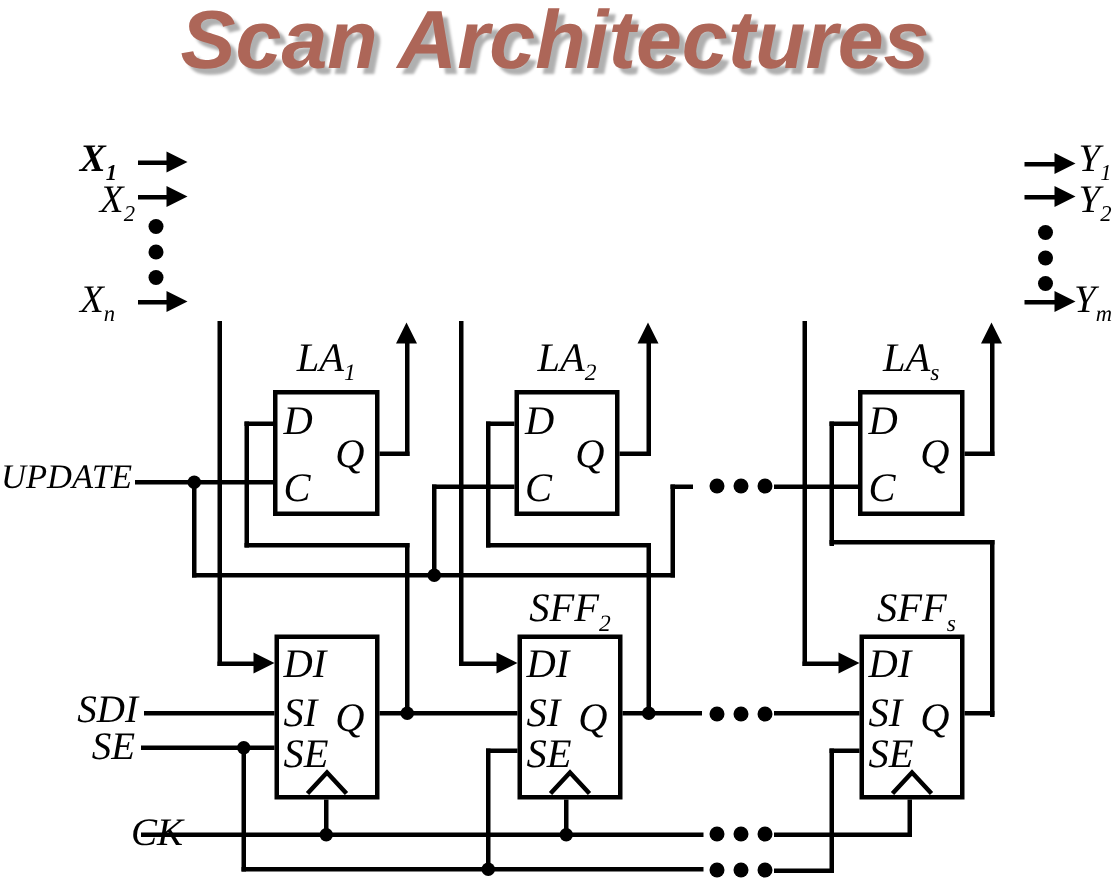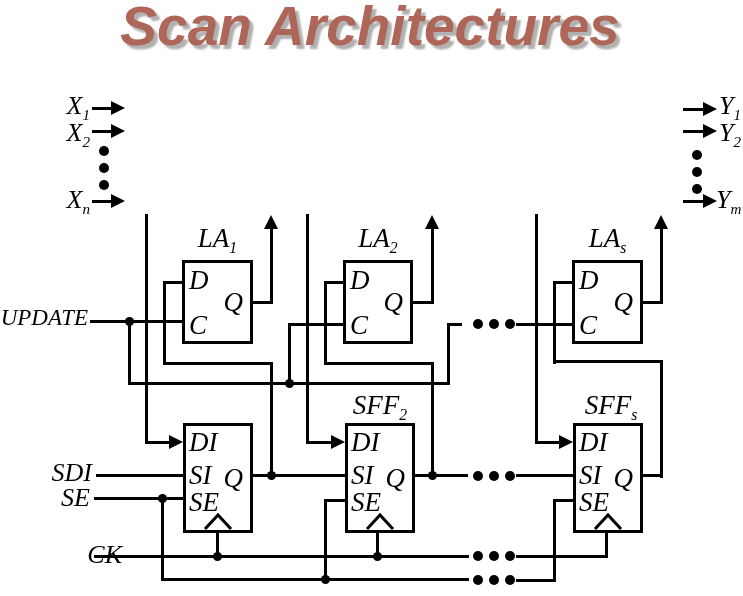--- a/index.html
+++ b/index.html
@@ -156,23 +156,23 @@
       </svg>
   </div>
 
   <div class="lbl blk" style="left:182px;top:224px;width:71px;font-style:italic;"><span>LA</span><sub>1</sub></div>
   <div class="lbl blk" style="left:343px;top:224px;width:70px;"><span>LA</span><sub>2</sub></div>
   <div class="lbl blk" style="left:572px;top:224px;width:71px;"><span>LA</span><sub>s</sub></div>
 
   <div class="lbl blk" style="left:345px;top:391px;width:70px;"><span>SFF</span><sub>2</sub></div>
   <div class="lbl blk" style="left:576px;top:391px;width:70px;"><span>SFF</span><sub>s</sub></div>
 
-  <div class="lbl rt" style="left:40px;top:92px;width:50px;"><span>X</span><sub>1</sub></div>
+  <div class="lbl rt" style="left:28px;top:92px;width:50px;font-weight:bold;"><span>X</span><sub>1</sub></div>
   <div class="lbl rt" style="left:40px;top:119px;width:50px;"><span>X</span><sub>2</sub></div>
-  <div class="lbl rt" style="left:40px;top:186px;width:50px;"><span>X</span><sub>n</sub></div>
+  <div class="lbl rt" style="left:40px;top:186px;width:50px;text-align:center;"><span>X</span><sub>n</sub></div>
 
   <div class="lbl" style="left:719px;top:92px;"><span>Y</span><sub>1</sub></div>
   <div class="lbl" style="left:719px;top:119px;"><span>Y</span><sub>2</sub></div>
   <div class="lbl" style="left:716px;top:186px;"><span>Y</span><sub>m</sub></div>
 
   <div class="lbl rt" style="left:0px;top:306px;width:88px;font-size:23px;">UPDATE</div>
   <div class="lbl rt" style="left:0px;top:459px;width:92px;">SDI</div>
   <div class="lbl rt" style="left:0px;top:484px;width:90px;">SE</div>
   <div class="lbl rt" style="left:0px;top:541px;width:90px;margin-left:32px;">CK</div>
 

